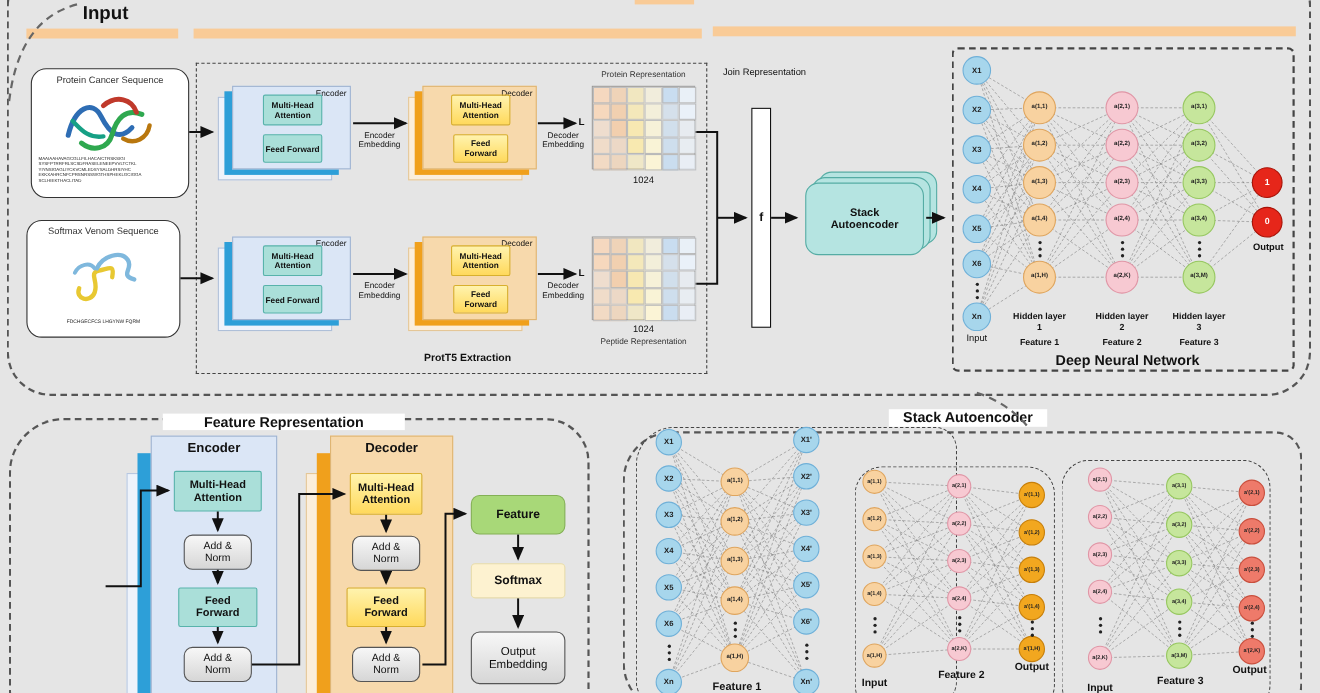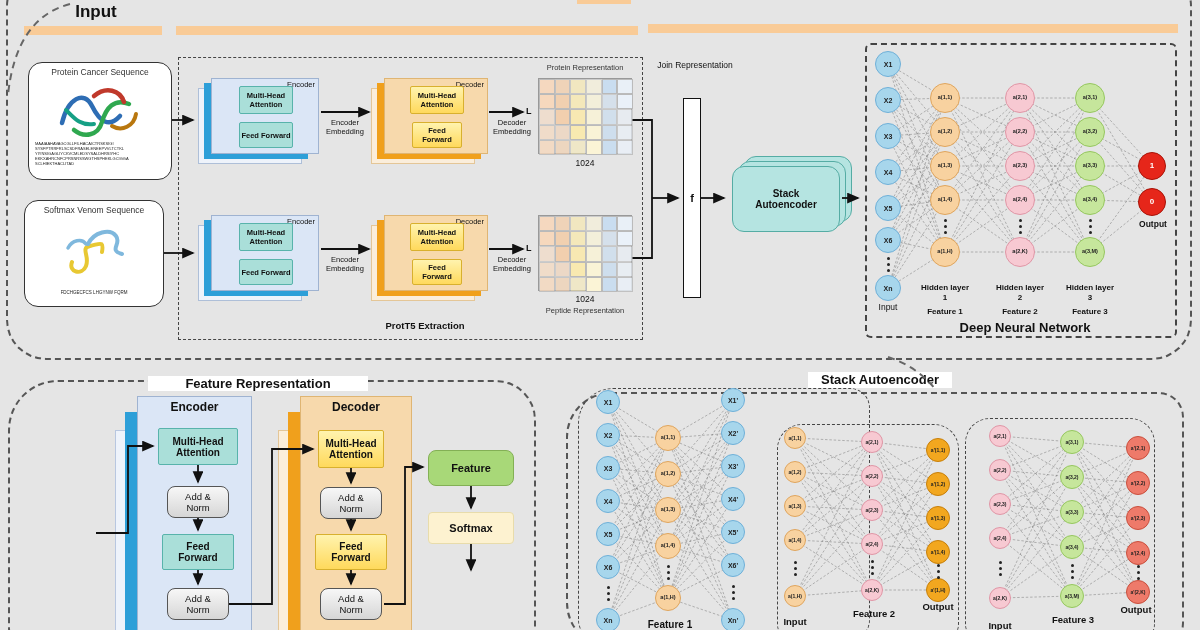--- a/index.html
+++ b/index.html
@@ -202,20 +202,23 @@
     </div>
   <div class="graybox abs" style="left:320px;top:588px;width:62px;height:32px;font-size:9.5px;">
     <span style="width:42px;">Add &amp; Norm</span>
     </div>
 
   <div class="abs flexctr bold" style="left:428px;top:450px;width:86px;height:36px;background:var(--linear-green);border:1px solid #83b055;border-radius:8px;font-size:11px;">
     <span>Feature</span>
     </div>
   <div class="abs flexctr bold" style="left:428px;top:512px;width:86px;height:32px;background:var(--softmax-bg);border:1px solid #e8dcab;border-radius:4px;font-size:11px;">
     <span>Softmax</span>
+    </div>
+  <div class="graybox abs" style="left:428px;top:574px;width:86px;height:48px;font-size:10.5px;">
+    <span style="width:72px;">Output Embedding</span>
     </div>
 
   <div class="abs ctr bold whitebg" style="left:808px;top:372px;width:144px;font-size:13px;line-height:16px;">Stack Autoencoder</div>
   <div class="abs ctr bold" style="left:630px;top:619px;width:80px;font-size:10px;">Feature 1</div>
   <div class="abs ctr bold" style="left:772px;top:616px;width:46px;font-size:9.5px;">Input</div>
   <div class="abs ctr bold" style="left:843px;top:608px;width:62px;font-size:9.5px;">Feature 2</div>
   <div class="abs ctr bold" style="left:914px;top:601px;width:48px;font-size:9.5px;">Output</div>
   <div class="abs ctr bold" style="left:977px;top:620px;width:46px;font-size:9.5px;">Input</div>
   <div class="abs ctr bold" style="left:1042px;top:614px;width:62px;font-size:9.5px;">Feature 3</div>
   <div class="abs ctr bold" style="left:1112px;top:604px;width:48px;font-size:9.5px;">Output</div>

